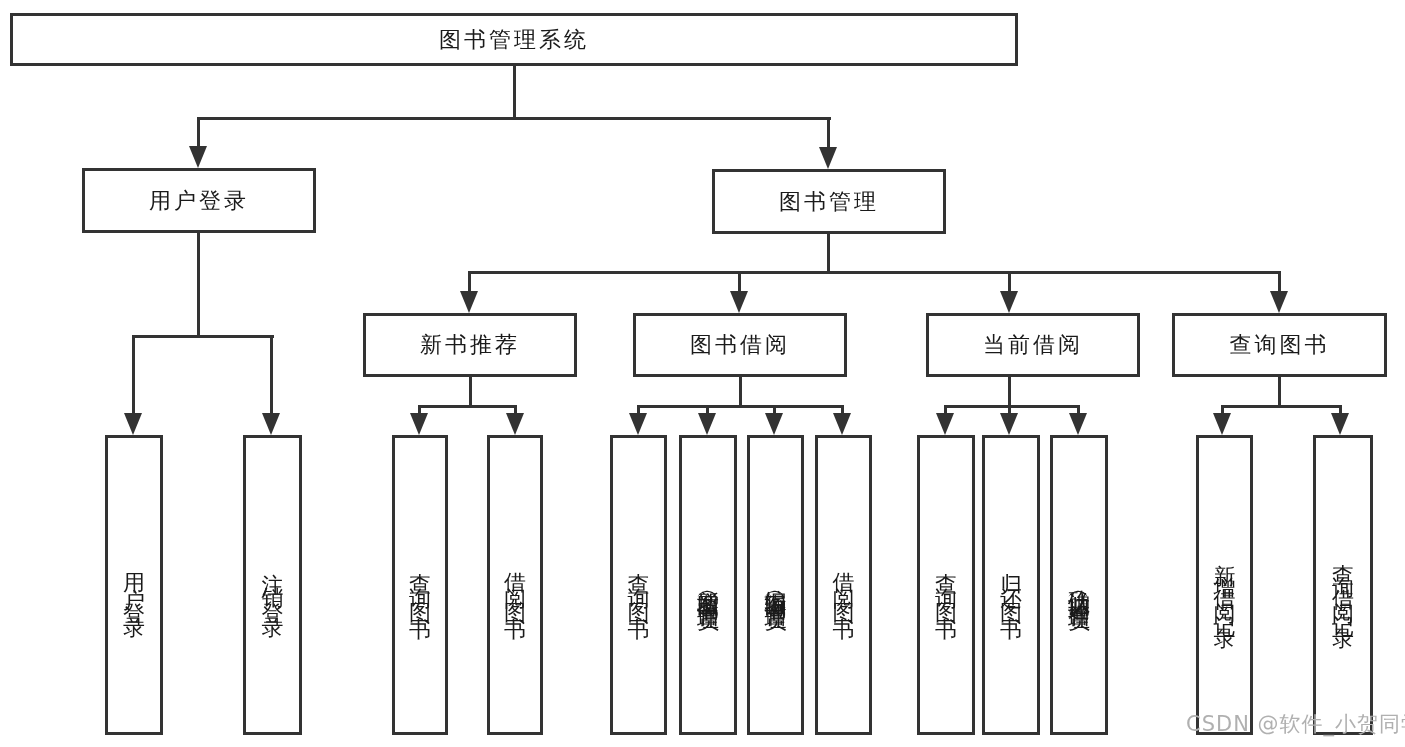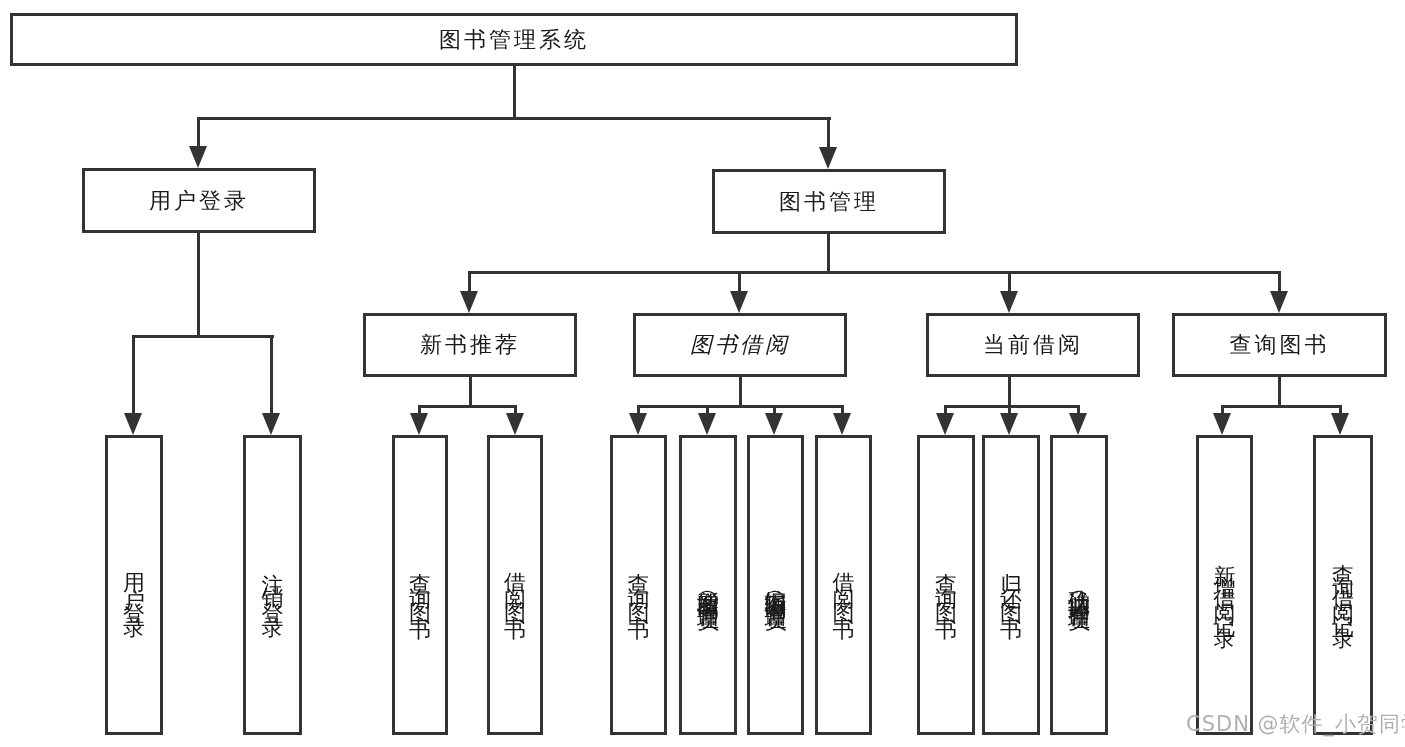--- a/index.html
+++ b/index.html
@@ -84,21 +84,21 @@
   <div class="vline" style="left:468px;top:271px;height:22px;"></div>
   <div class="arrow" style="left:460px;top:291px;"></div>
   <div class="vline" style="left:738px;top:271px;height:22px;"></div>
   <div class="arrow" style="left:730px;top:291px;"></div>
   <div class="vline" style="left:1008px;top:271px;height:22px;"></div>
   <div class="arrow" style="left:1000px;top:291px;"></div>
   <div class="vline" style="left:1278px;top:271px;height:22px;"></div>
   <div class="arrow" style="left:1270px;top:291px;"></div>
 
   <div class="box" style="left:363px;top:313px;width:214px;height:64px;">新书推荐</div>
-  <div class="box" style="left:633px;top:313px;width:214px;height:64px;font-style:italic;">图书借阅</div>
+  <div class="box" style="left:633px;top:313px;width:214px;height:64px;">图书借阅</div>
   <div class="box" style="left:902px;top:313px;width:214px;height:64px;margin-left:24px;">当前借阅</div>
   <div class="box" style="left:1172px;top:313px;width:215px;height:64px;">查询图书</div>
 
   <div class="vline" style="left:469px;top:377px;height:31px;"></div>
   <div class="hline" style="left:418px;top:405px;width:99px;"></div>
   <div class="vline" style="left:418px;top:405px;height:10px;"></div>
   <div class="arrow" style="left:410px;top:413px;"></div>
   <div class="vline" style="left:514px;top:405px;height:10px;"></div>
   <div class="arrow" style="left:506px;top:413px;"></div>
 

